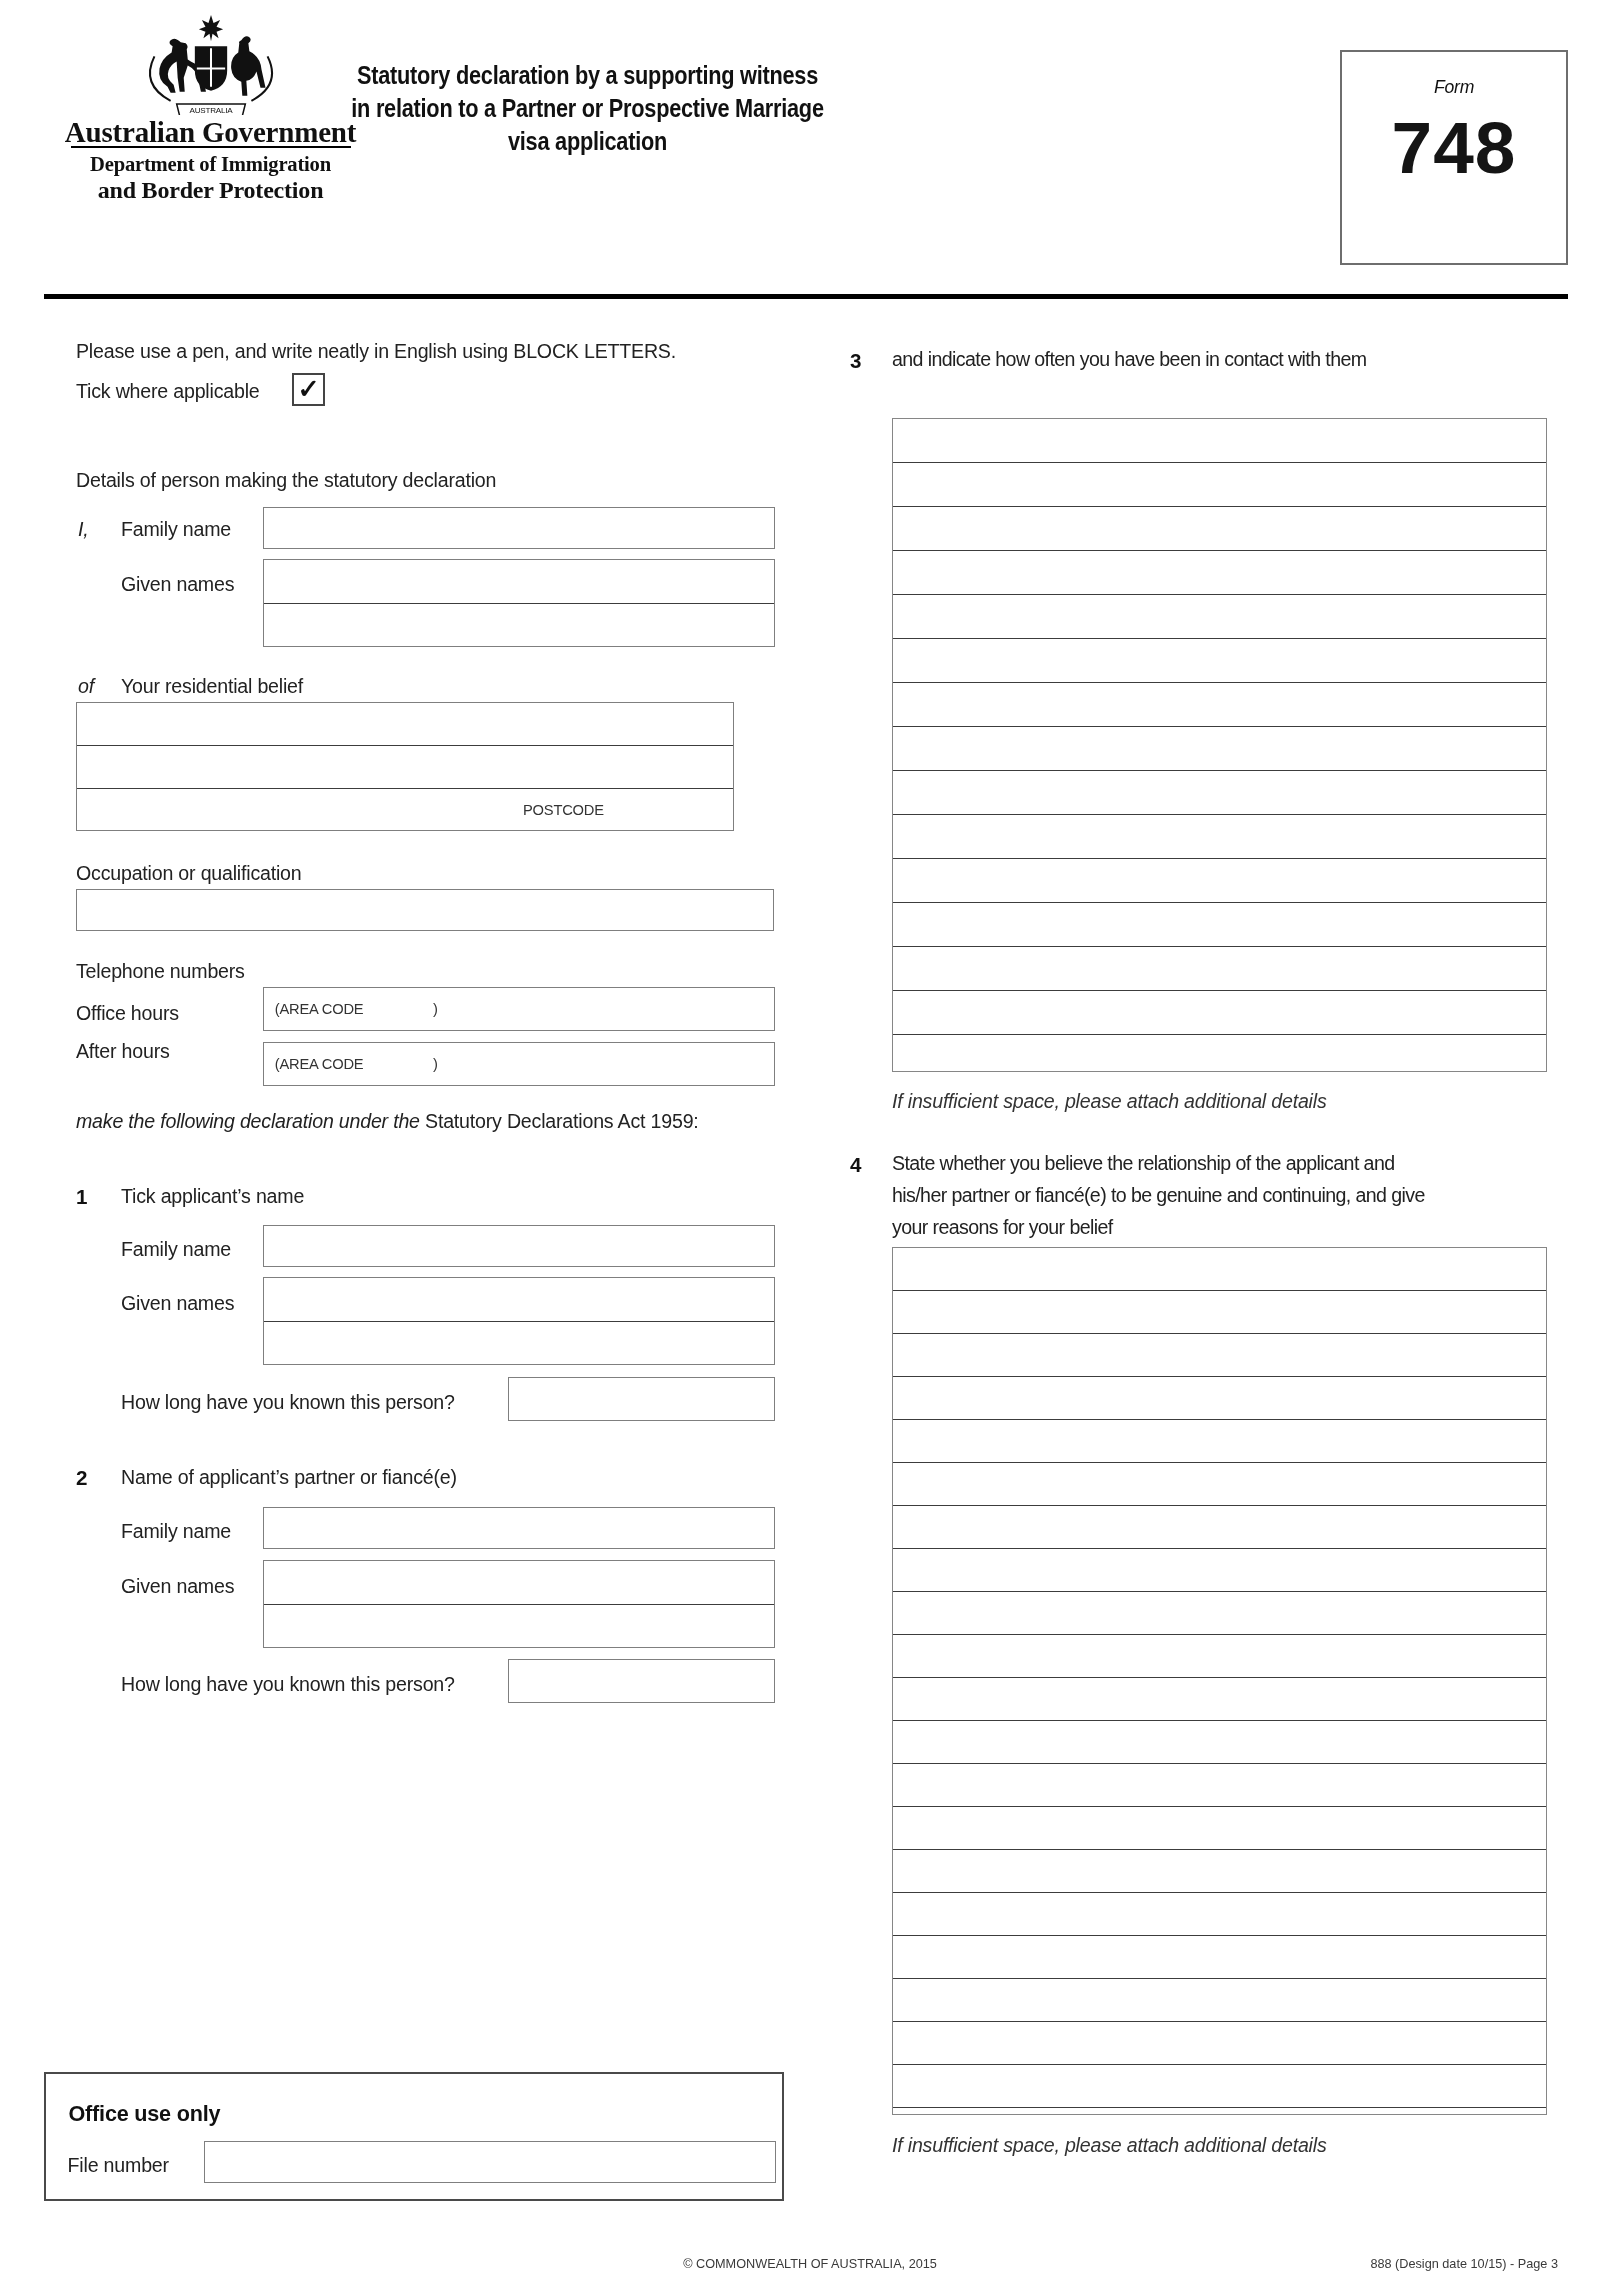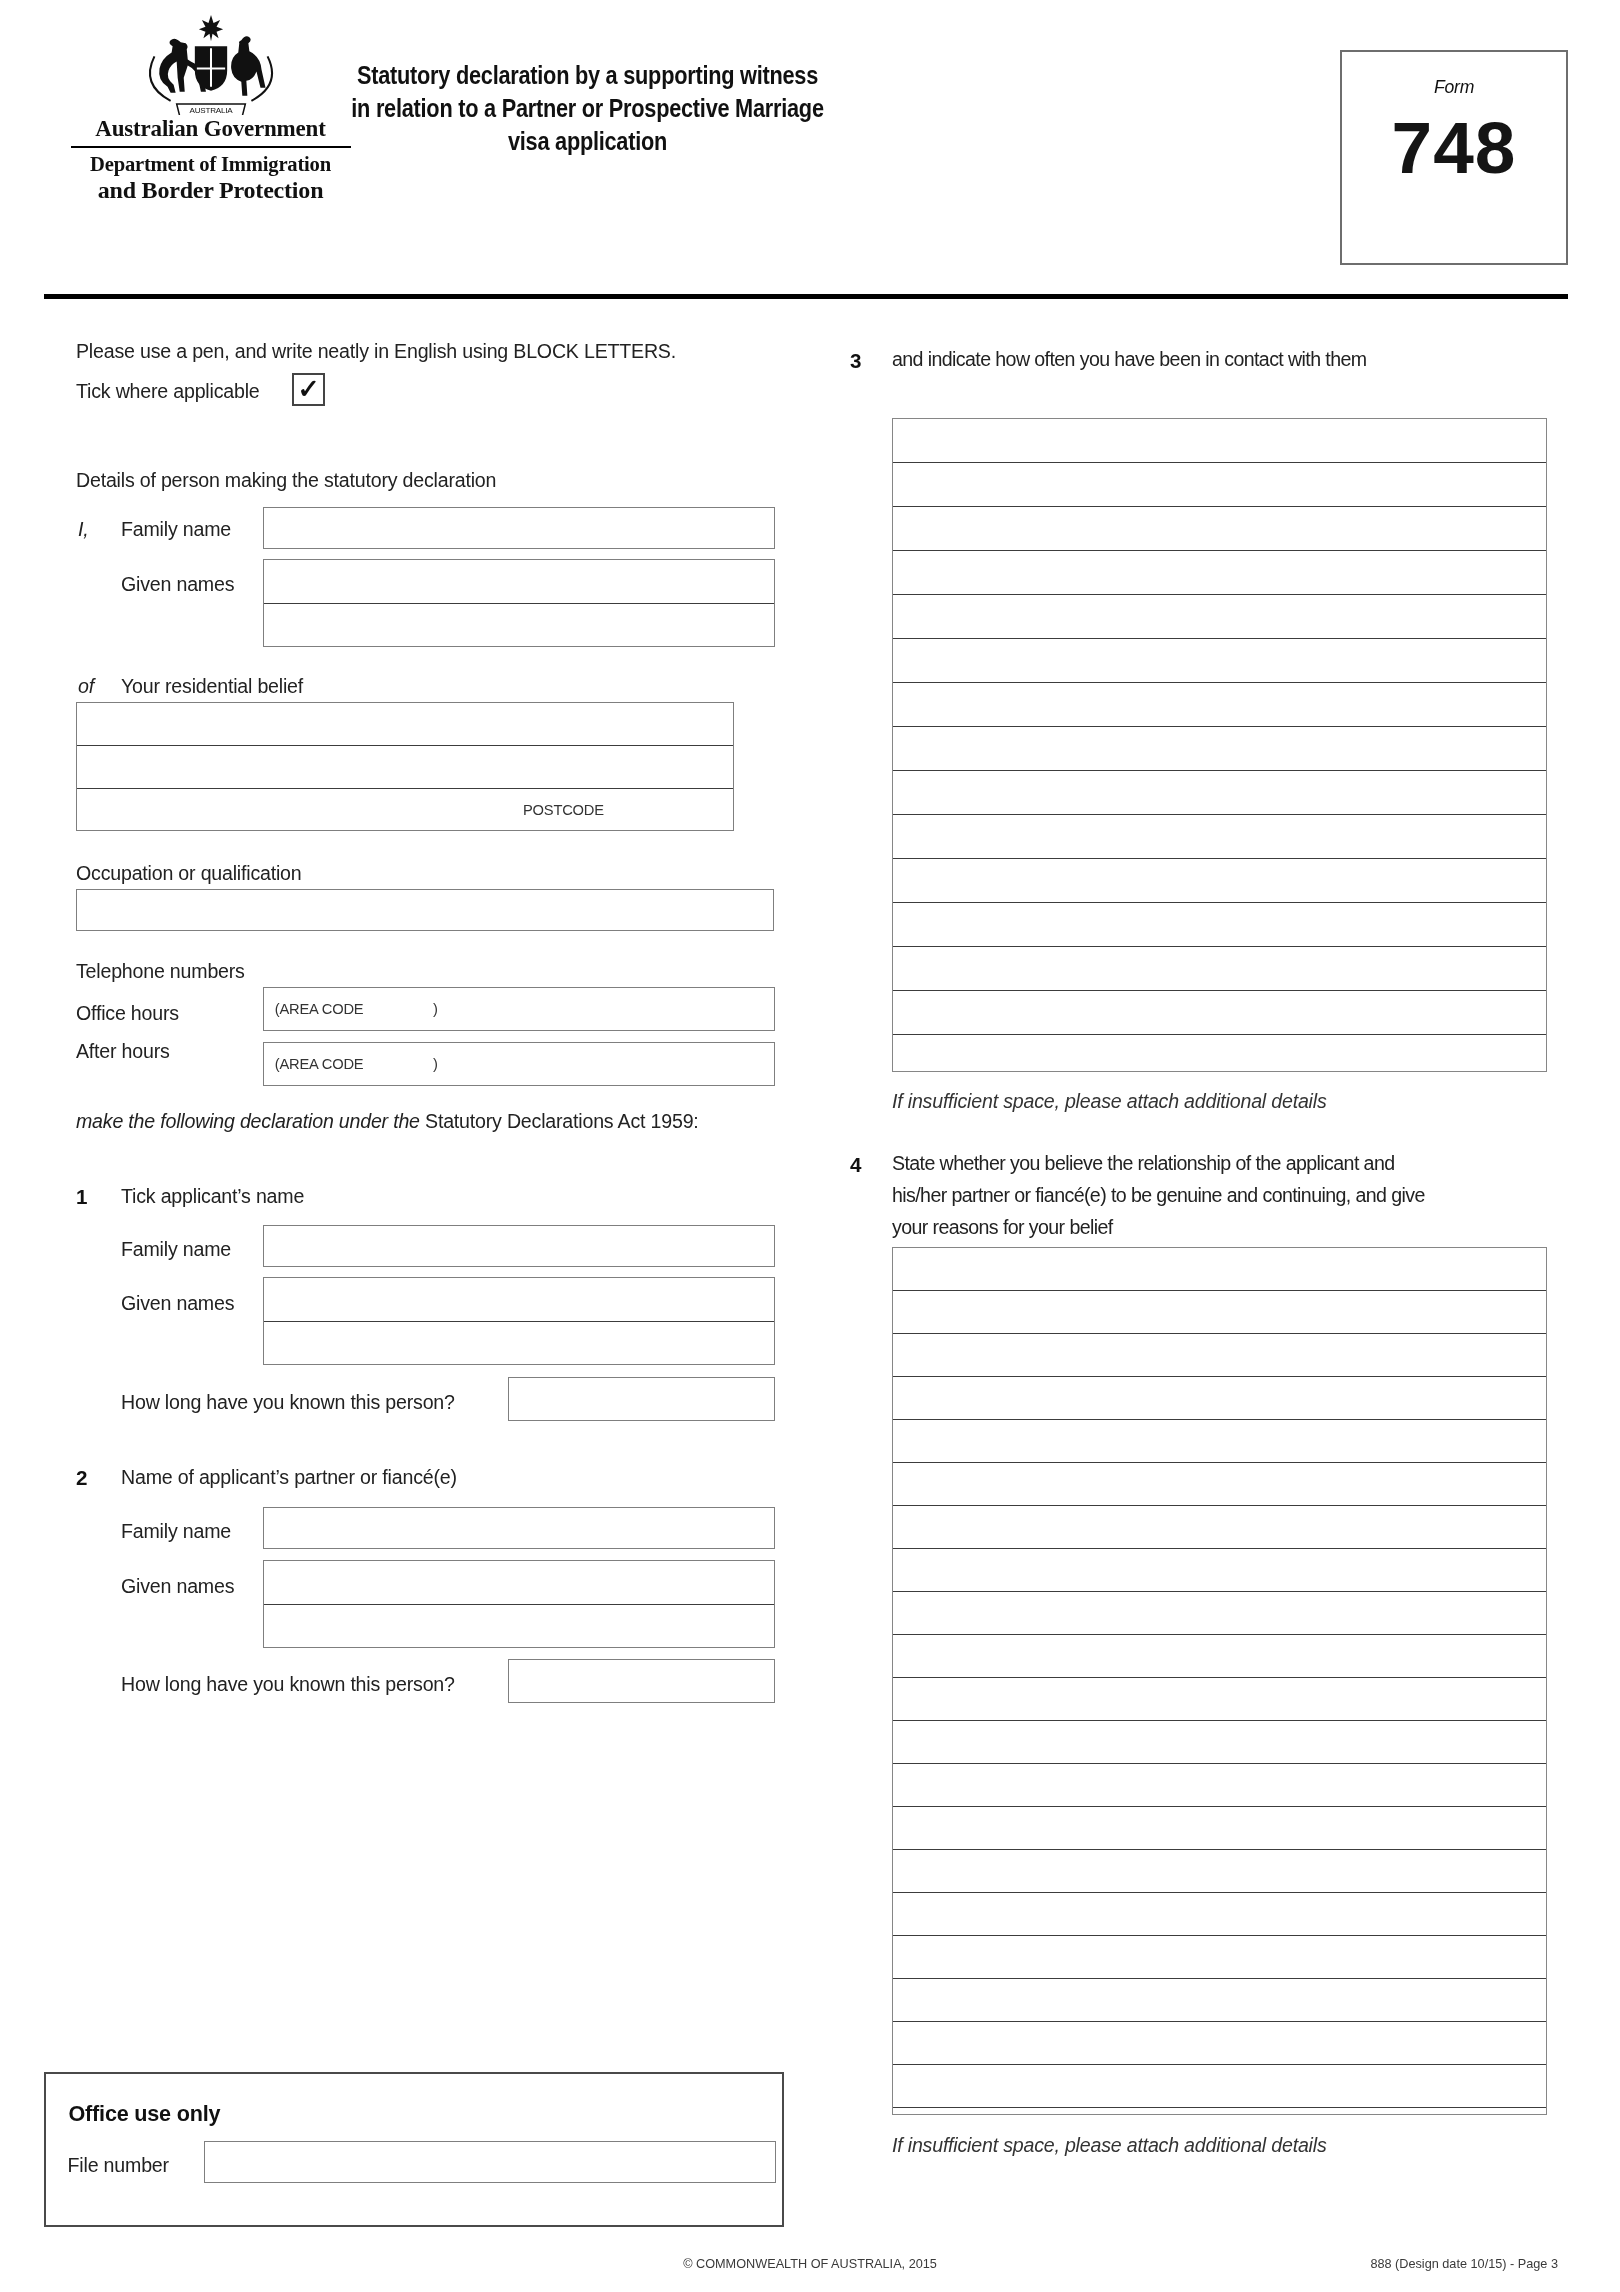--- a/index.html
+++ b/index.html
@@ -45,21 +45,21 @@
     position:absolute; left:1340px; top:50px; width:228px; height:215px;
     border:2px solid #6e6e6e; box-sizing:border-box; text-align:center; background:#fff;
   }
   .thickrule { position:absolute; left:44px; top:294px; width:1524px; height:4.9px; background:#000; }
   .checkbox {
     position:absolute; left:292px; top:373px; width:33px; height:33px;
     border:2px solid #444; box-sizing:border-box; background:#fff;
     text-align:center; font-size:26.5px; font-weight:bold; line-height:29px; color:#111;
   }
   .officebox {
-    position:absolute; left:44px; top:2072px; width:740px; height:155px;
+    position:absolute; left:44px; top:2072px; width:740px; height:129px;
     border:2px solid #4a4a4a; box-sizing:border-box; background:#fff;
   }
   .footer { font-size:12.7px; color:#3a3a3a; letter-spacing:0; }
   .areacode { position:absolute; top:12.7px; font-size:14.7px; color:#333; white-space:nowrap; }
 </style>
 </head>
 <body>
 
 <div class="page">
 
@@ -68,21 +68,21 @@
     <path fill="#111" d="M60 28 q-6 -6 -10 -2 q-3 3 2 6 l-1 6 q-10 6 -12 16 q-2 12 8 18 l3 6 h5 l-2 -8 q-8 -6 -5 -14 q2 -6 8 -9 l1 16 2 14 h5 l-1 -14 4 -12 q8 4 10 12 l3 14 h5 l-3 -16 q-2 -10 -12 -14 l-3 -2 -1 -10 q2 -3 -1 -6 z"></path>
     <path fill="#111" d="M120 26 q4 -6 8 -3 q3 3 -1 6 l1 8 q11 5 12 18 l4 18 h-5 l-4 -16 q-3 8 -10 9 l1 15 h-5 l-1 -14 q-9 -3 -10 -13 q-1 -11 7 -16 l1 -9 q-1 -2 2 -3 z"></path>
     <path fill="#111" d="M74 32 h32 v24 q0 16 -16 20 q-16 -4 -16 -20 z"></path>
     <path stroke="#fff" stroke-width="2" fill="none" d="M90 34 v38 M76 54 h28"></path>
     <path stroke="#111" stroke-width="2" fill="none" d="M34 42 q-14 28 16 44"></path>
     <path stroke="#111" stroke-width="2" fill="none" d="M146 42 q14 28 -16 44"></path>
     <path fill="#fff" stroke="#111" stroke-width="1.5" d="M56 89 L124 89 L121 101 L59 101 Z"></path>
     <text x="90" y="98" text-anchor="middle" font-size="8" font-family="Liberation Sans, sans-serif" fill="#111">AUSTRALIA</text>
   </svg>
 
-  <div class="abs serif" style="left:44px; top:116px; width:333px; text-align:center; font-size:23px;">Australian Government</div>
+  <div class="abs serif" style="left:44px; top:116px; width:333px; text-align:center; font-size:29px;">Australian Government</div>
   <div class="abs" style="left:71px; top:146px; width:280px; height:2px; background:#000;"></div>
   <div class="abs serif" style="left:44px; top:153px; width:333px; text-align:center; font-size:20.6px;">Department of Immigration</div>
   <div class="abs serif" style="left:44px; top:177px; width:333px; text-align:center; font-size:24px;">and Border Protection</div>
 
   <div class="titleblock">
     <div>Statutory declaration by a supporting witness</div>
     <div>in relation to a Partner or Prospective Marriage</div>
     <div>visa application</div>
   </div>
 

